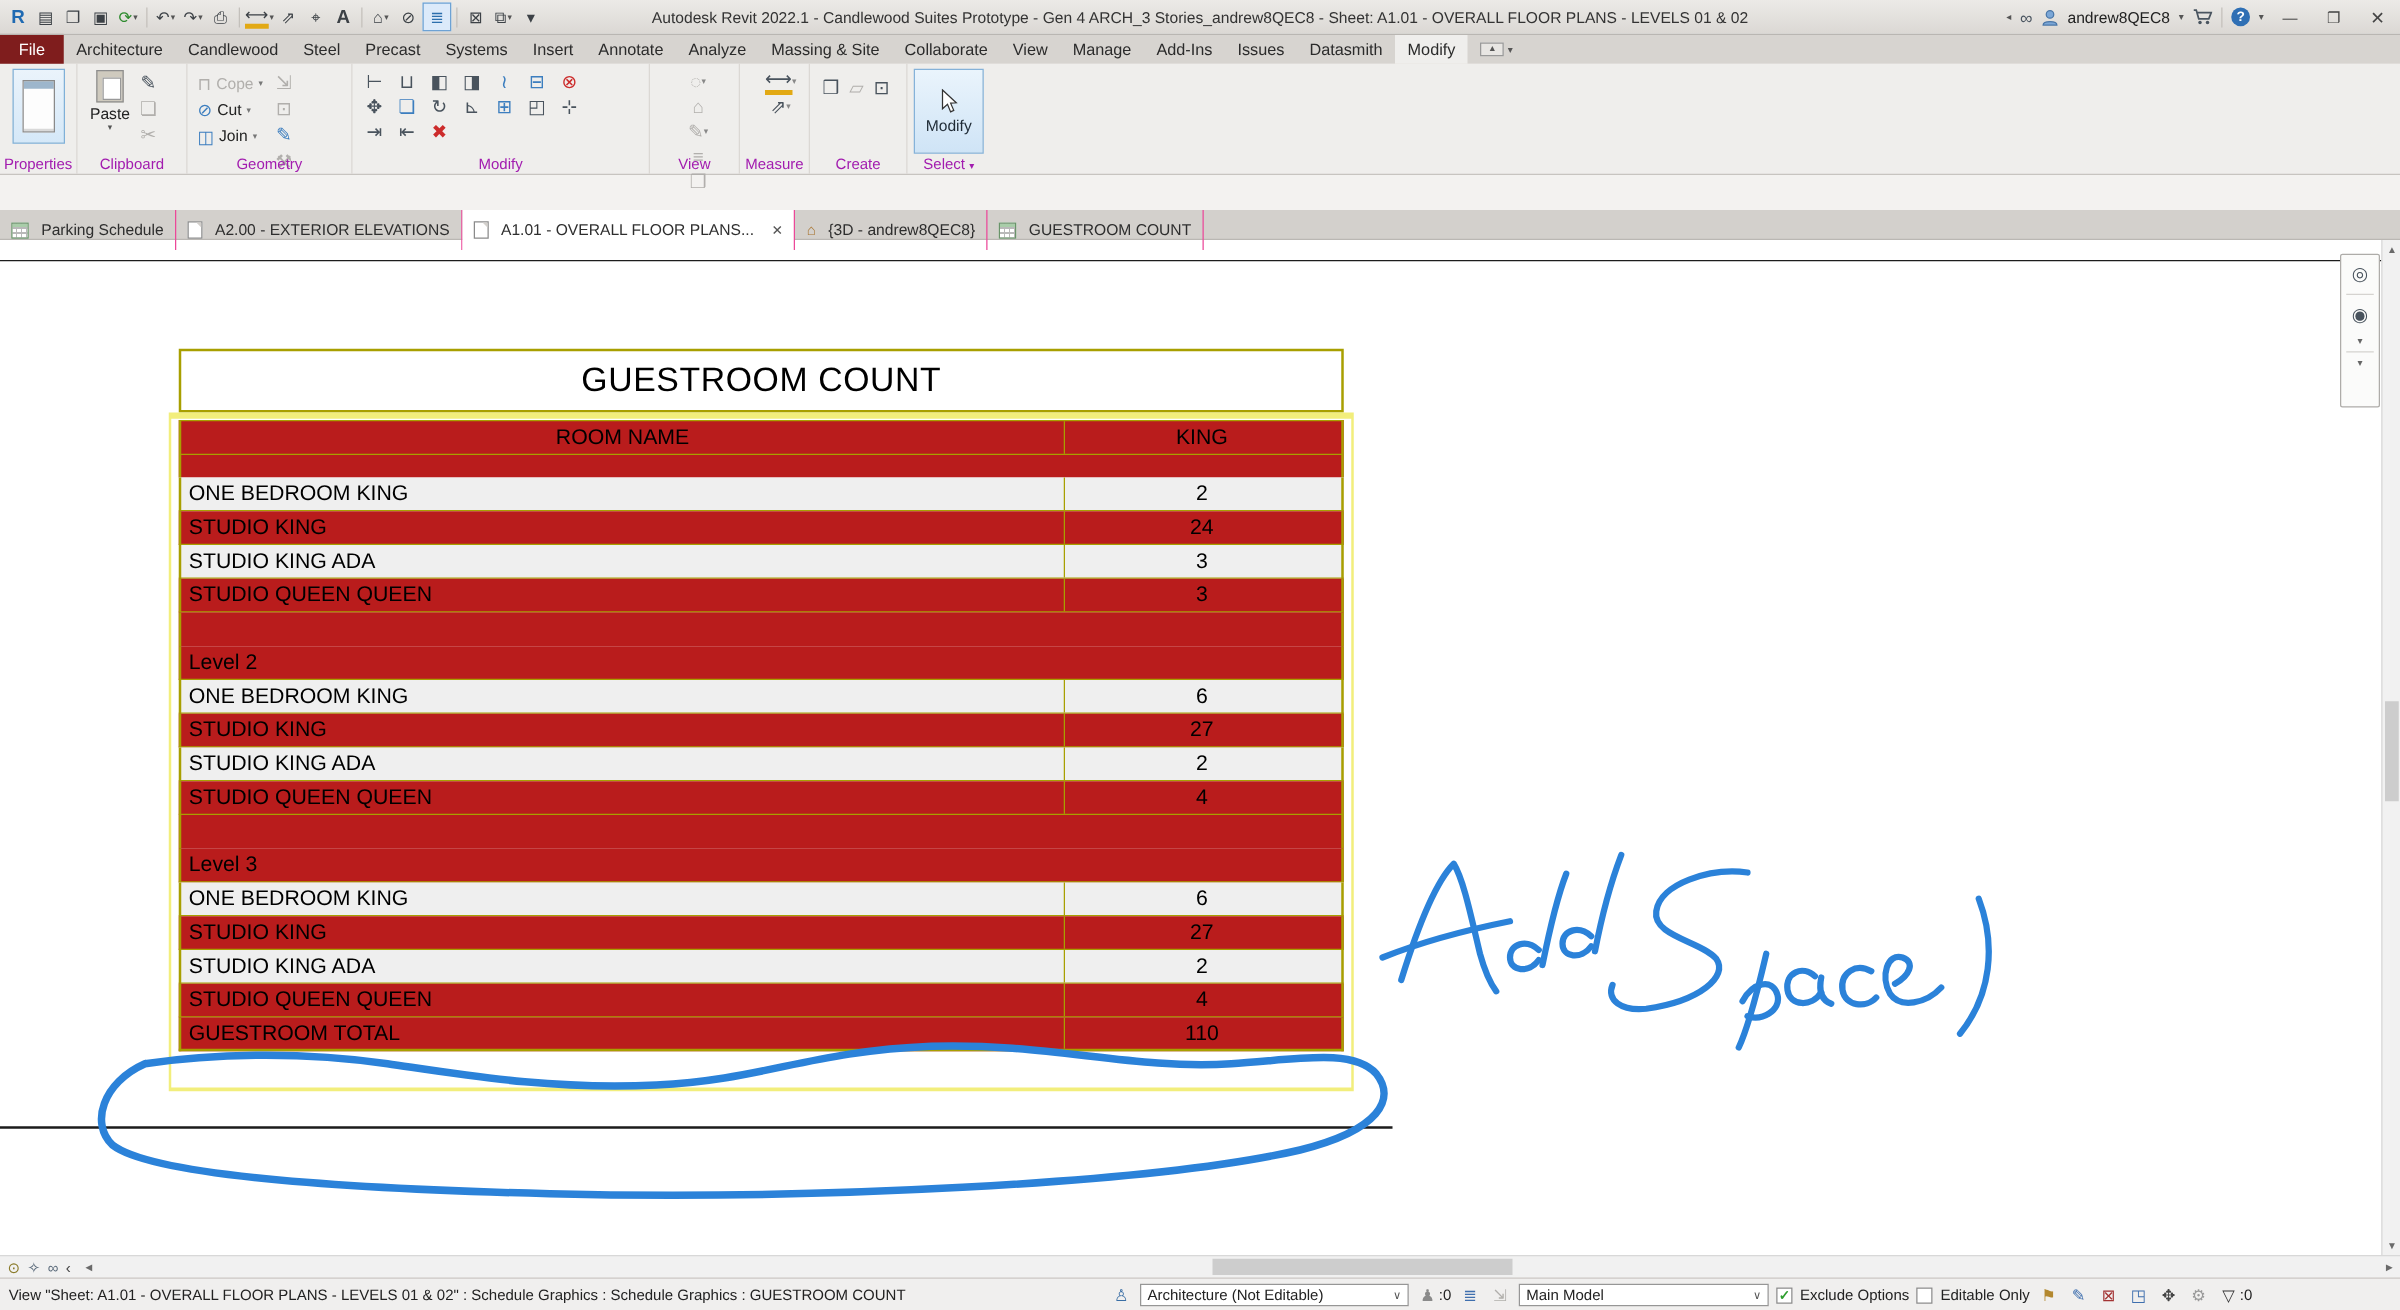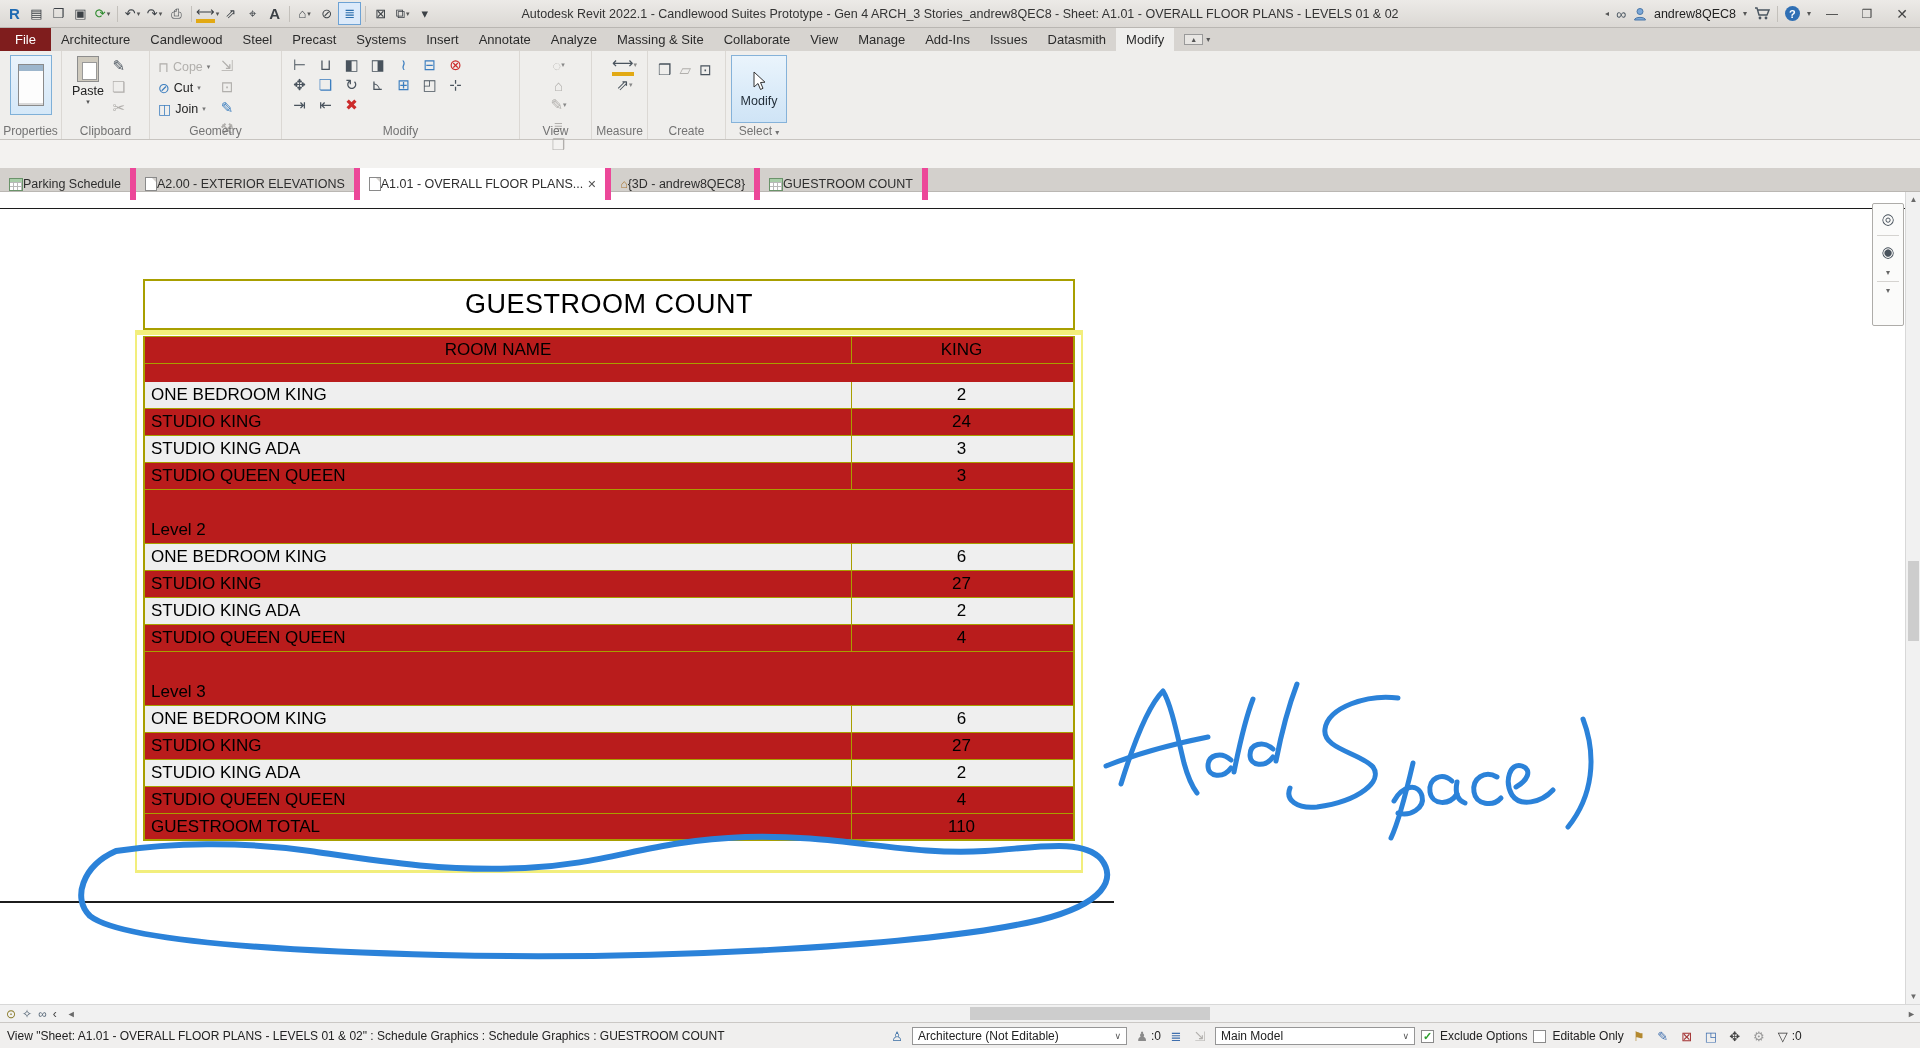--- a/index.html
+++ b/index.html
@@ -33,21 +33,21 @@
         padding:0 15px;}
   .rtab{font-size:13px;display:flex;align-items:center;padding:0 10px;color:#2b2b2b;}
   .rtab.active{background:#efeeec;}
   .ribcollapse{display:flex;align-items:center;gap:3px;margin-left:10px;color:#555;}
   .ribcollapse .box{border:1px solid #999;background:#e8e6e3;font-size:7px;padding:1px 5px;}
 
   
   .ribbon{left:0;top:51px;width:1920px;height:88px;background:#efeeec;
           border-bottom:1px solid #c7c4c0;z-index:48;}
   .panel{position:absolute;top:0;height:88px;border-right:1px solid #dbd8d4;box-sizing:border-box;}
-  .plabel{position:absolute;bottom:1px;left:0;right:0;text-align:center;font-size:12px;color:#737373;
+  .plabel{position:absolute;bottom:1px;left:0;right:0;text-align:center;font-size:12px;color:#a21caf;
           white-space:nowrap;}
   .picon{display:flex;align-items:center;justify-content:center;color:#49535d;}
   .gray{color:#b1afac !important;}
   .blue{color:#3c7ebf !important;}
   .red{color:#cc2b2b !important;}
   .prop-btn{width:40px;height:58px;margin:4px auto 0;border:1px solid #7fb0d8;
             background:linear-gradient(#eaf3fb,#d5e8f8);display:flex;align-items:center;justify-content:center;}
   .prop-glyph{width:24px;height:40px;background:#fdfdfd;border:1px solid #8a8a8a;
               box-shadow:inset 0 6px 0 #9db6cc, inset 0 -2px 0 #d9d9d9;}
   .paste-col{display:flex;flex-direction:column;align-items:center;margin:5px 2px 0 10px;}
@@ -63,22 +63,22 @@
   .mbtn{width:54px;height:66px;margin:4px auto 0;border:1px solid #85b2d9;
         background:linear-gradient(#eaf4fc,#cfe4f6);display:flex;flex-direction:column;
         align-items:center;justify-content:center;gap:3px;font-size:12.5px;color:#1f2b36;}
   .underruler{border-bottom:4px solid #e2a914;}
 
   
   .optionsbar{left:0;top:139px;width:1920px;height:29px;background:#f3f2f0;
               border-bottom:1px solid #d4d1cd;z-index:47;}
   .doctabs{left:0;top:168px;width:1920px;height:23px;background:#d3d0cc;display:flex;
            align-items:stretch;z-index:47;border-bottom:1px solid #bab7b3;}
-  .dtab{display:flex;align-items:center;gap:0;padding:16px 9px;font-size:12.5px;color:#2e2e2e;
-        border-right:6px solid #ec4899;white-space:nowrap;}
+  .dtab{display:flex;align-items:center;gap:10px;padding:16px 9px;font-size:12.5px;color:#2e2e2e;
+        border-right:1px solid #ec4899;white-space:nowrap;}
   .dtab.active{background:#ffffff;}
   .dtab .close{font-size:11px;color:#555;margin-left:4px;}
   .icon-table{width:12px;height:11px;border:1px solid #6a936a;background-color:#fff;
       background-image:linear-gradient(#a9cda9 0 3px, rgba(0,0,0,0) 3px),
       repeating-linear-gradient(to right, rgba(0,0,0,0) 0 3px, #b9b9b9 3px 4px),
       repeating-linear-gradient(to bottom, rgba(0,0,0,0) 0 3px, #b9b9b9 3px 4px);}
   .icon-sheet{width:10px;height:12px;background:#fff;border:1px solid #8a8a8a;position:relative;}
   .icon-sheet::after{content:"";position:absolute;right:0;top:0;border-style:solid;
       border-width:0 4px 4px 0;border-color:rgba(0,0,0,0) #d3d0cc rgba(0,0,0,0) rgba(0,0,0,0);}
   .icon-3d{font-size:12px;color:#a8742f;line-height:1;}

